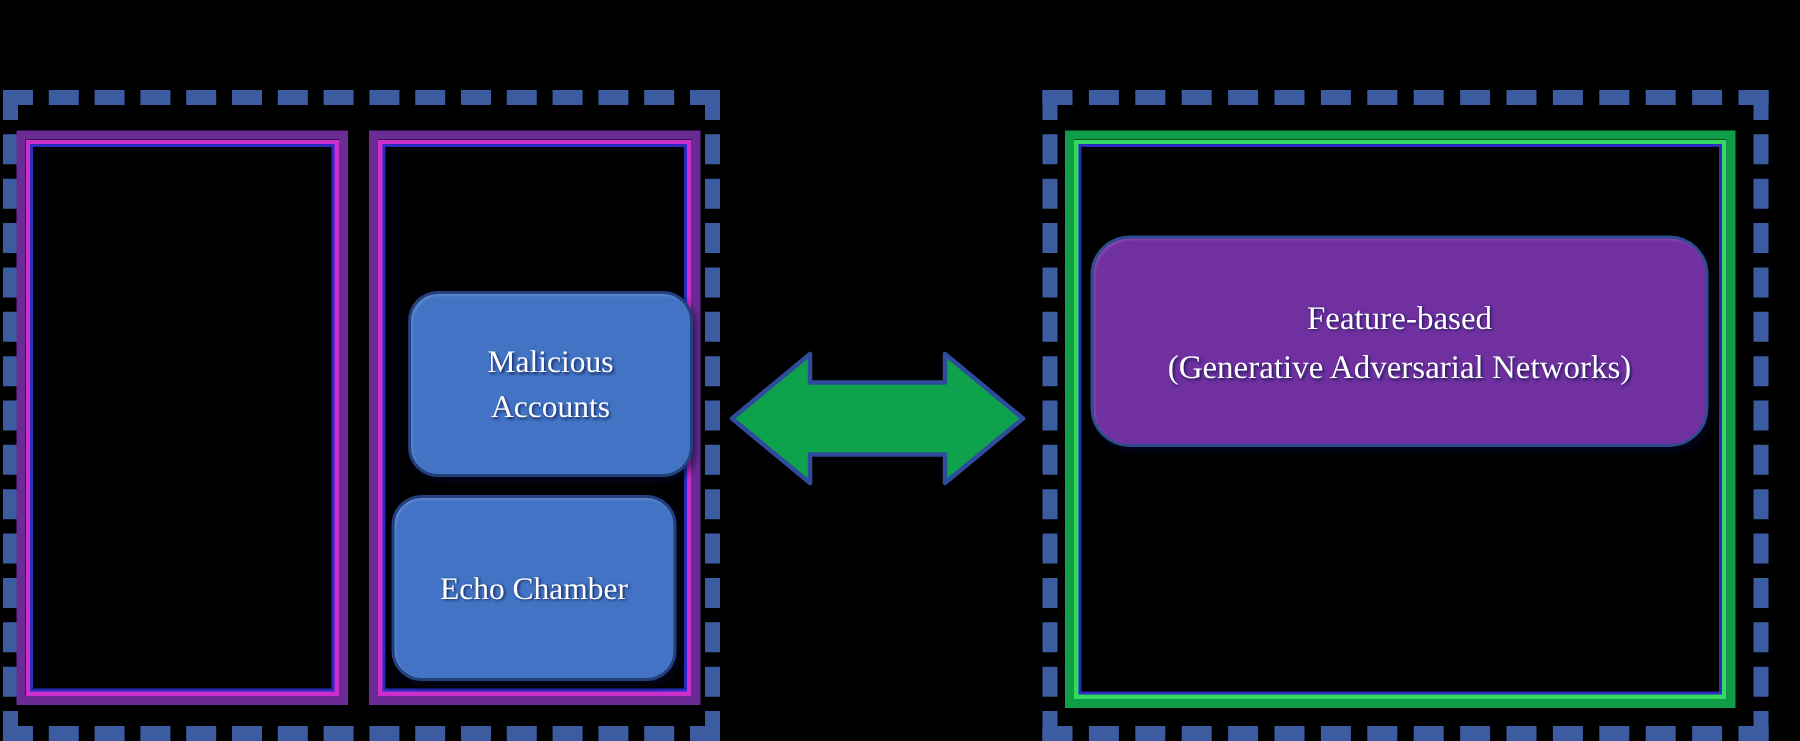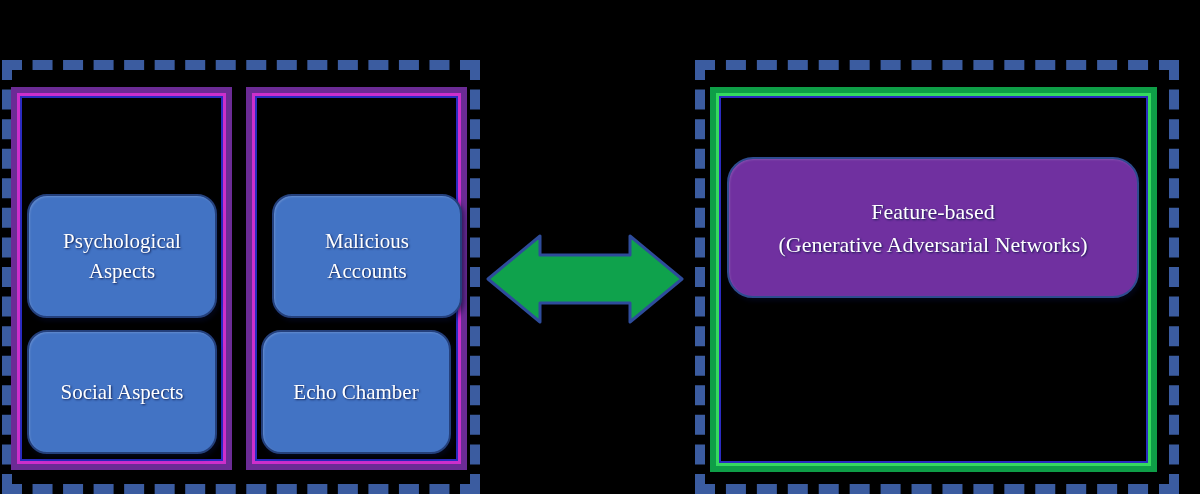--- a/index.html
+++ b/index.html
@@ -98,26 +98,20 @@
 </head>
 <body>
 
 <div id="canvas">
 
   <div class="dashed-box dashed-left"></div>
 
   <div class="frame frame-purple frame-left-1"></div>
   <div class="frame frame-purple frame-left-2"></div>
 
-  <div class="bbox bbox-1">
-    <span>Psychological Aspects</span>
-  </div>
-  <div class="bbox bbox-2">
-    <span>Social Aspects</span>
-  </div>
   <div class="bbox bbox-3">
     <span>Malicious Accounts</span>
   </div>
   <div class="bbox bbox-4">
     <span>Echo Chamber</span>
   </div>
 
   <div class="arrow-wrap">
     <svg width="198" height="94" viewBox="0 0 198 94" xmlns="http://www.w3.org/2000/svg">
       <polygon points="2,47 54,4 54,23 144,23 144,4 196,47 144,90 144,71 54,71 54,90" fill="#0FA24C" stroke="#2E4C9B" stroke-width="3" stroke-linejoin="round"></polygon>

